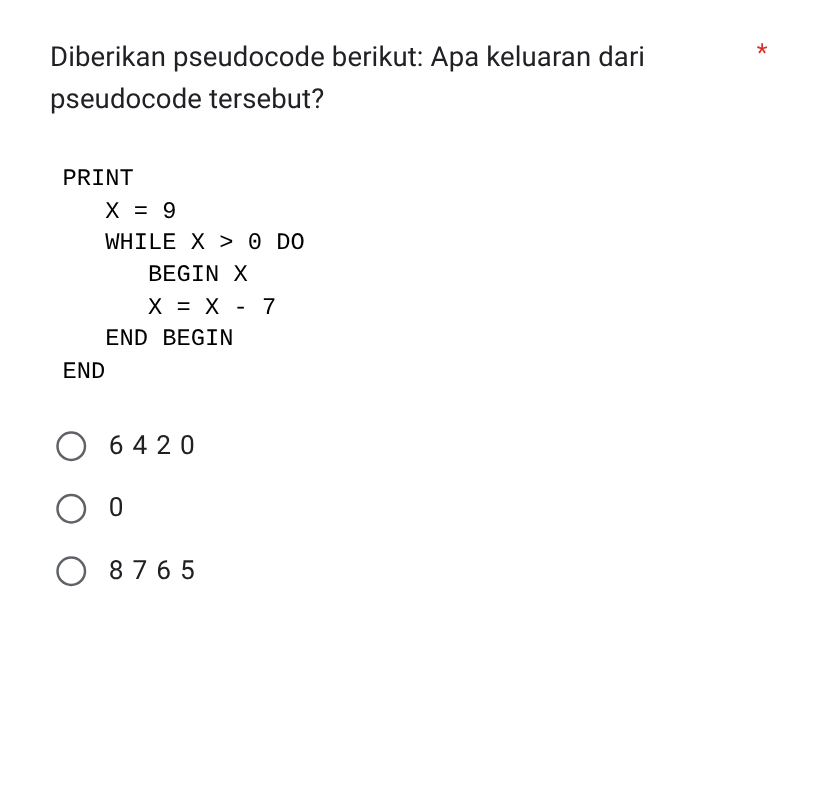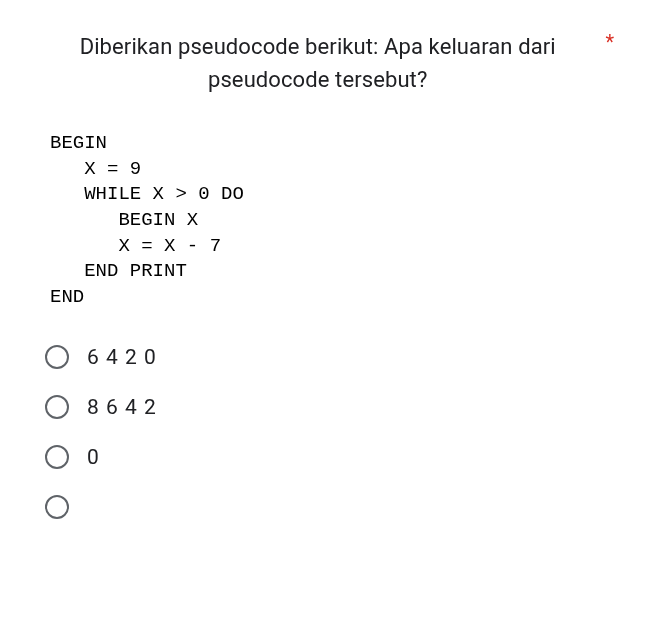--- a/index.html
+++ b/index.html
@@ -11,21 +11,20 @@
       font-family: 'Roboto', Arial, sans-serif;
       background: #fff;
       width: 654px;
       height: 633px;
       padding: 30px 40px;
     }
     .question-header {
       display: flex;
       align-items: flex-start;
       gap: 10px;
-      text-align: center;
     }
     .question-text {
       font-size: 22px;
       color: #202124;
       line-height: 1.5;
       flex: 1;
       letter-spacing: 0.1px;
     }
     .required-asterisk {
       color: #d93025;
@@ -66,37 +65,34 @@
     }
   </style>
 </head>
 <body>
 
 <div class="question-header">
   <div class="question-text">Diberikan pseudocode berikut: Apa keluaran dari pseudocode tersebut?</div>
   <div class="required-asterisk">*</div>
 </div>
 
-<div class="code-block"><span>BEGIN</span>
+<div class="code-block"><span>PRINT</span>
 <span>   X = 9</span>
 <span>   WHILE X &gt; 0 DO</span>
 <span>      BEGIN X</span>
 <span>      X = X - 7</span>
-<span>   END PRINT</span>
+<span>   END BEGIN</span>
 <span>END</span></div>
 
 <div class="options">
   <div class="option">
     <div class="radio"></div>
     <div class="option-label">6 4 2 0</div>
   </div>
   <div class="option">
     <div class="radio"></div>
-    <div class="option-label">8 6 4 2</div>
-  </div>
-  <div class="option">
-    <div class="radio"></div>
     <div class="option-label">0</div>
   </div>
   <div class="option">
     <div class="radio"></div>
+    <div class="option-label">8 7 6 5</div>
   </div>
 </div>
 
 </body></html>

